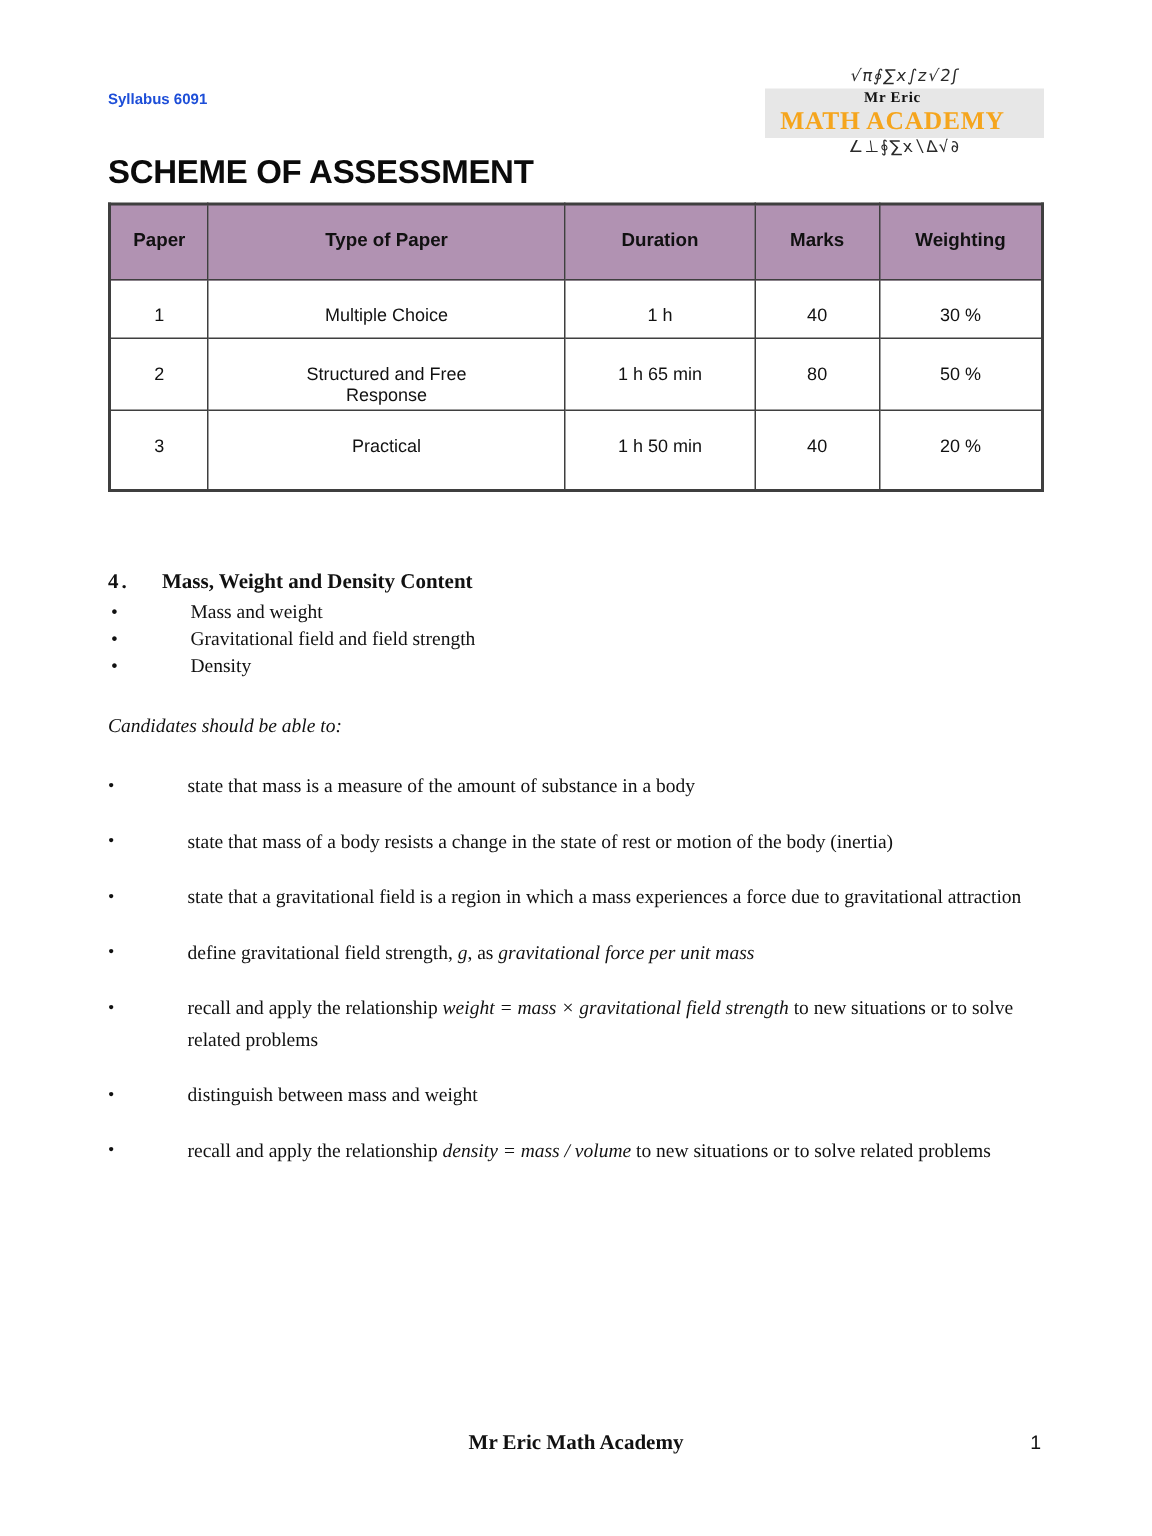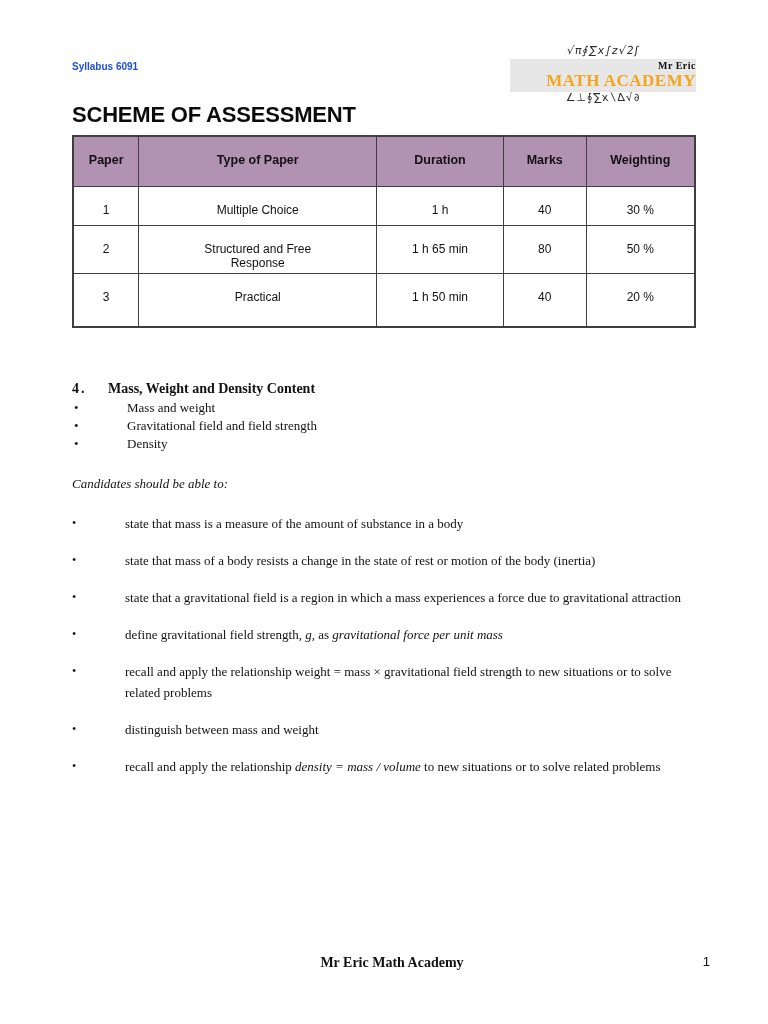--- a/index.html
+++ b/index.html
@@ -24,22 +24,21 @@
   .logo { width:186px; text-align:center; line-height:1; }
   .logo-deco {
     font-family:"DejaVu Sans", sans-serif;
     font-size:11px; color:#2a2a2a; letter-spacing:1px;
     height:14px; overflow:hidden;
     transform:skewX(-8deg);
   }
   .logo-deco.bottom { transform:skewX(8deg); }
   .logo-band {
     background:var(--band,#e7e7e7);
-    padding:2px 0 3px 0;
-    text-align:right;
+    padding:2px 16px 3px 0;
   }
   .logo-name {
     font-family:"Liberation Serif", serif;
     font-weight:bold; font-size:10px; color:#111; letter-spacing:0.5px;
   }
   .logo-title {
     font-family:"Liberation Serif", serif;
     font-weight:bold; font-size:17px; letter-spacing:0.5px;
     color:var(--accent,#f5a51d);
     margin-top:1px; white-space:nowrap;
@@ -84,21 +83,21 @@
   .li { display:flex; line-height:18px; }
   .li .dot { width:53px; flex:0 0 53px; }
   .content-bullets .li .dot { padding-left:2px; }
   .subheading { font-weight:bold; font-size:13.5px; line-height:18px; }
   .intro { margin-top:22px; line-height:18px;font-style:italic; }
   .outcomes { margin-top:20px; }
   .outcomes .li { line-height:21px; margin-bottom:16px; }
   .outcomes .li .dot { font-size:12px; }
   
   .doc-footer {
-    position:absolute; left:72px; right:56px; top:953px;
+    position:absolute; left:72px; right:72px; top:953px;
     text-align:center;
   }
   .footer-text { font-family:"Liberation Serif", serif; font-weight:bold; font-size:14px; }
   .footer-page {
     position:absolute; right:2px; top:1px;
     font-family:"Liberation Sans", sans-serif; font-weight:normal; font-size:13px;
   }
 </style>
 </head>
 <body>
@@ -198,21 +197,21 @@
       <div class="li">
         <span class="dot">•</span>
         <span class="txt"><span>state that a gravitational field is a region in which a mass experiences a force due to gravitational attraction</span></span>
       </div>
       <div class="li">
         <span class="dot">•</span>
         <span class="txt"><span>define gravitational field strength, </span><span style="font-style: italic;">g</span><span>, as </span><span style="font-style: italic;">gravitational force per unit mass</span></span>
       </div>
       <div class="li">
         <span class="dot">•</span>
-        <span class="txt"><span>recall and apply the relationship </span><span style=" text-align: right;">weight = mass × gravitational field strength</span><span> to new situations or to solve related problems</span></span>
+        <span class="txt"><span>recall and apply the relationship </span><span style="font-style: italic; text-align: right;">weight = mass × gravitational field strength</span><span> to new situations or to solve related problems</span></span>
       </div>
       <div class="li">
         <span class="dot">•</span>
         <span class="txt"><span>distinguish between mass and weight</span></span>
       </div>
       <div class="li">
         <span class="dot">•</span>
         <span class="txt"><span>recall and apply the relationship </span><span style="font-style: italic;">density = mass / volume</span><span> to new situations or to solve related problems</span></span>
       </div>
     </div>

